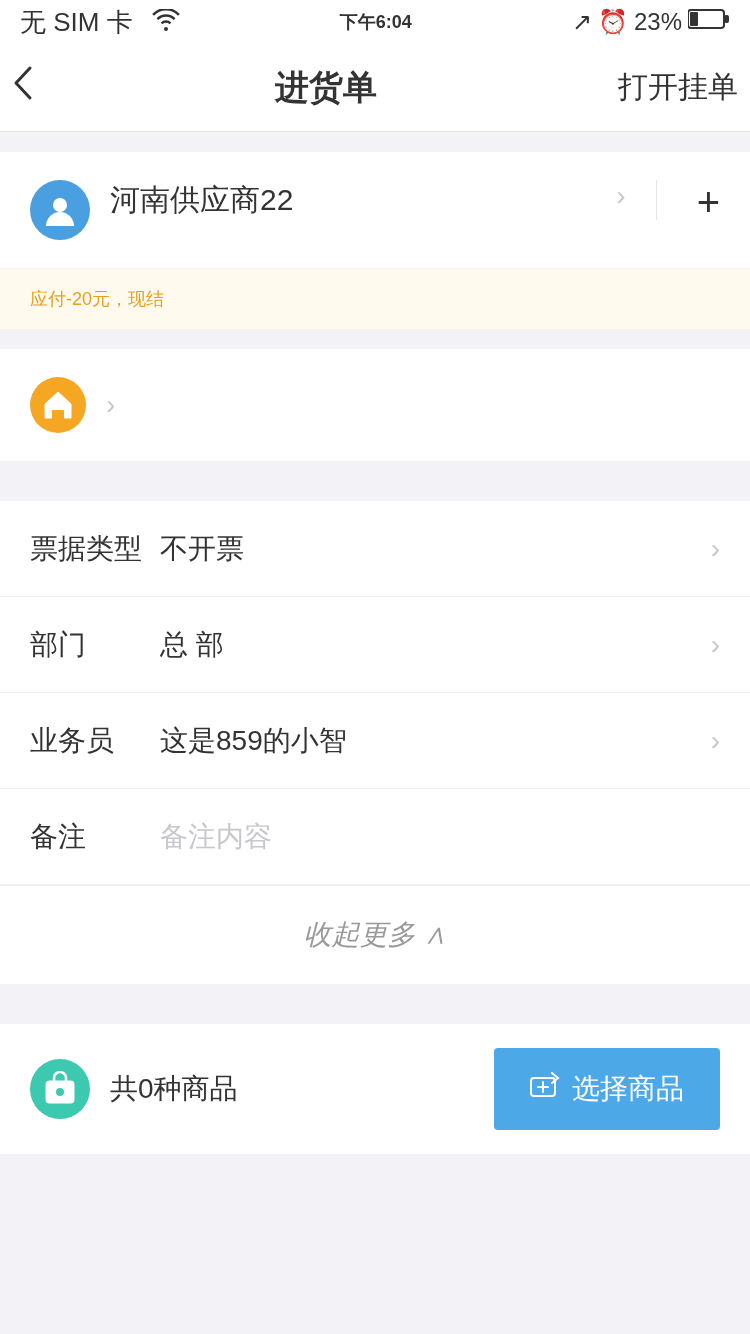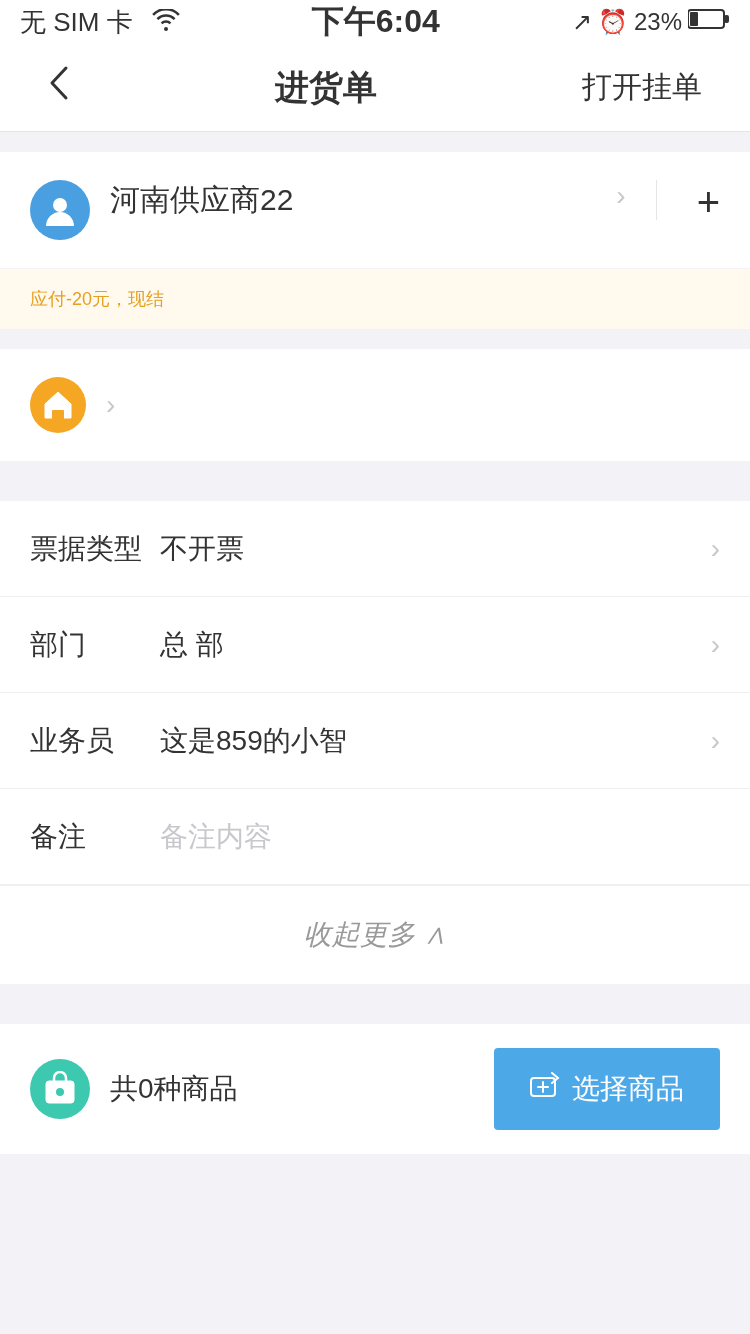--- a/index.html
+++ b/index.html
@@ -24,41 +24,41 @@
       padding: 0 20px;
     }
     .status-left {
       font-size: 26px;
       color: #333;
       display: flex;
       align-items: center;
       gap: 19px;
     }
     .status-center {
-      font-size: 32px;
+      font-size: 18px;
       font-weight: 600;
       color: #333;
     }
     .status-right {
       font-size: 24px;
       color: #333;
       display: flex;
       align-items: center;
       gap: 6px;
     }
 
     
     .nav-bar {
       width: 750px;
       height: 88px;
       background: #fff;
       display: flex;
       align-items: center;
       justify-content: space-between;
-      padding: 0 48px;
+      padding: 0 12px;
       border-bottom: 1px solid #e5e5e5;
     }
     .nav-back {
       font-size: 36px;
       color: #333;
       cursor: pointer;
     }
     .nav-title {
       font-size: 34px;
       font-weight: 600;

